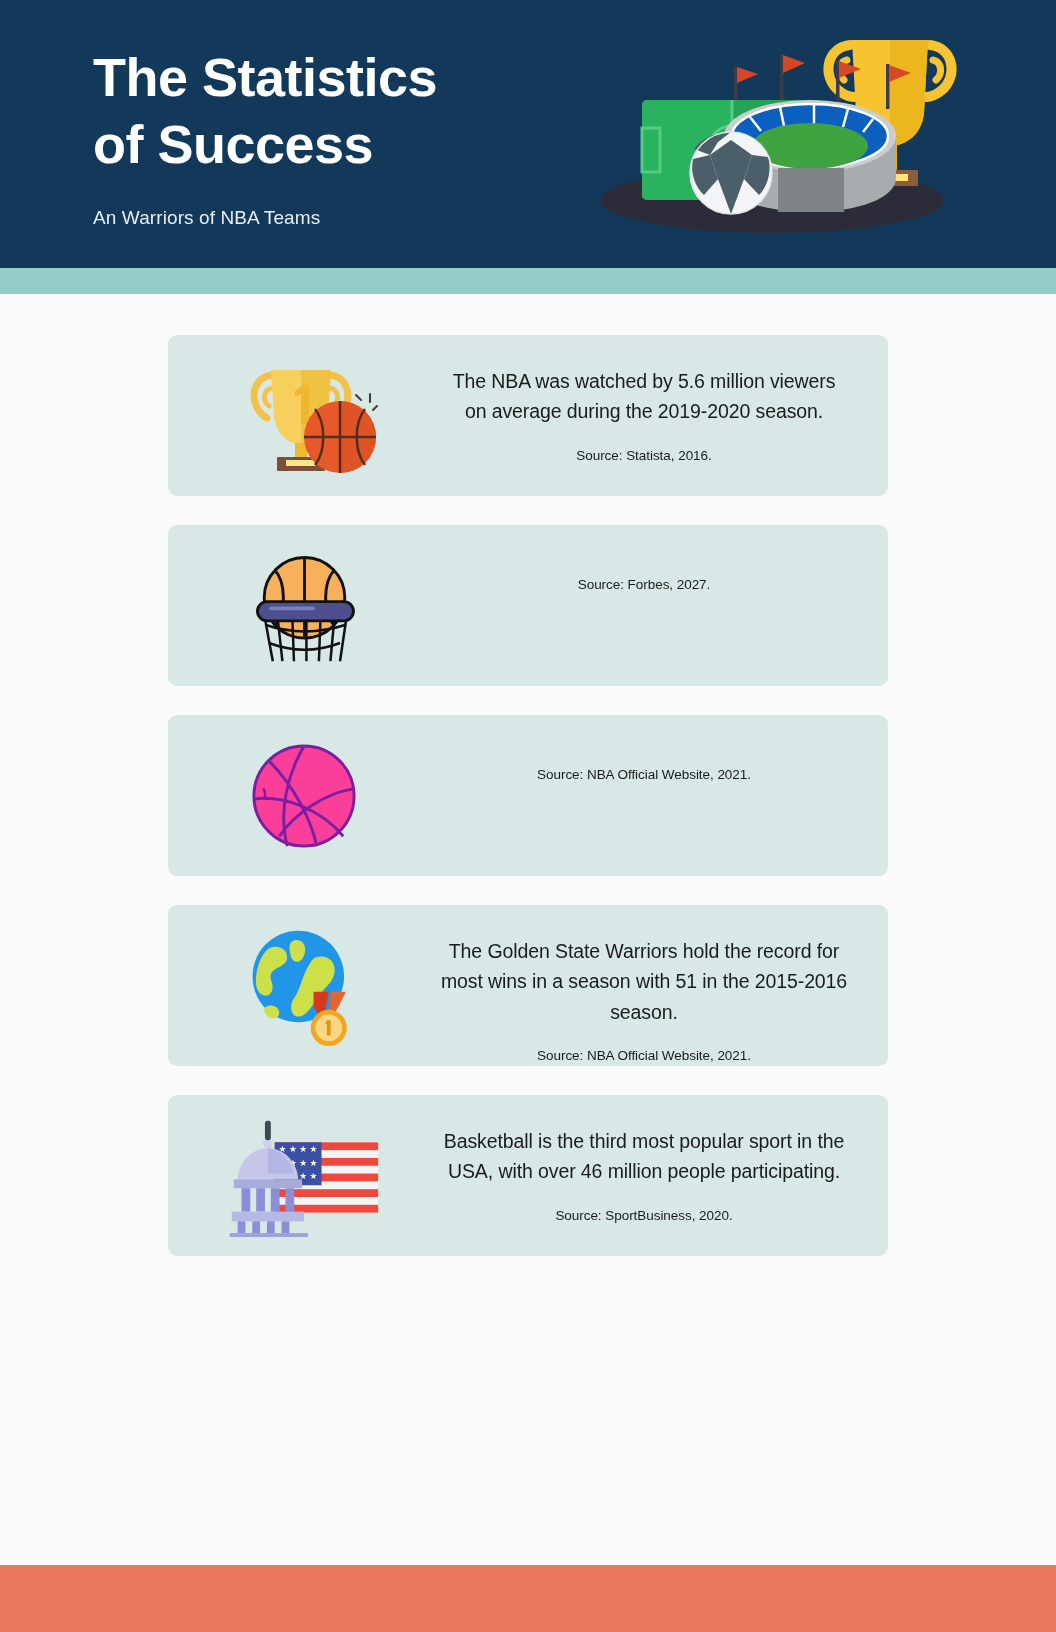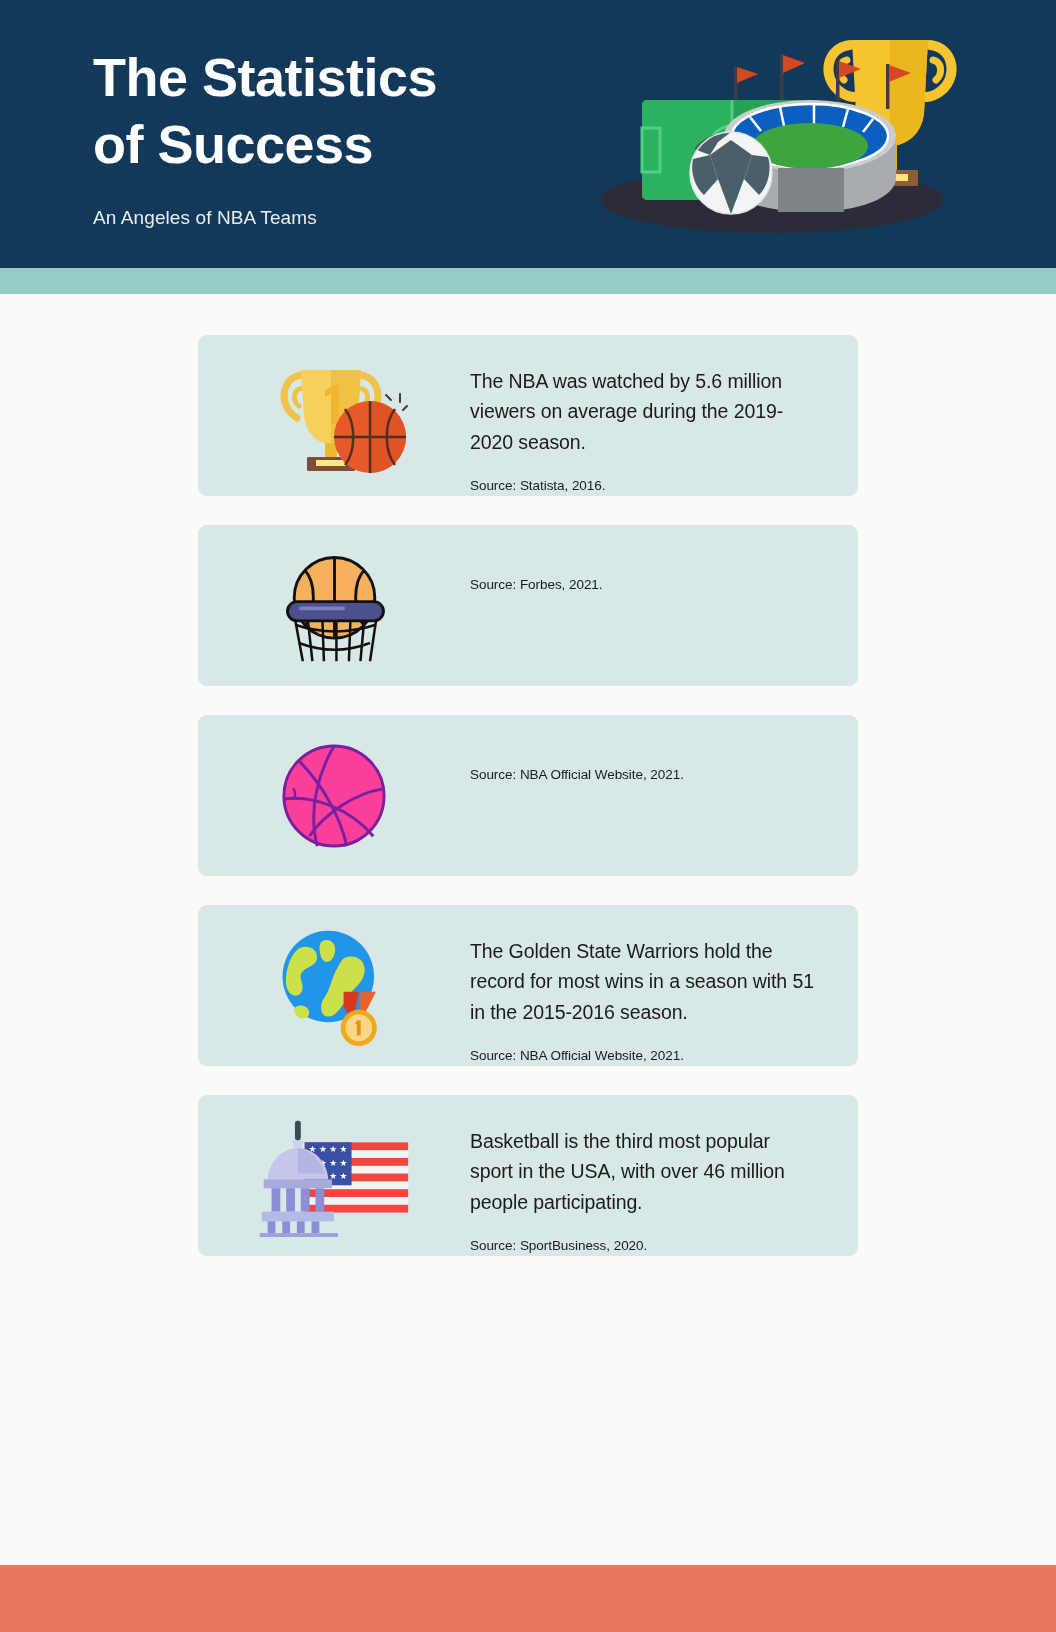--- a/index.html
+++ b/index.html
@@ -64,28 +64,29 @@
 
   
   .main {
     background: #fafafa;
     padding: 41px 0 0 0;
     width: 1056px;
   }
 
   .card {
     position: relative;
-    width: 660px;
+    width: 720px;
     margin: 0 auto 29px auto;
     background: #d7e8e6;
     border-radius: 9px;
     min-height: 161px;
     display: flex;
     align-items: flex-start;
     padding: 0;
+    text-align: center;
   }
 
   .card-icon {
     width: 272px;
     min-height: 161px;
     display: flex;
     align-items: center;
     justify-content: center;
     flex-shrink: 0;
   }
@@ -122,21 +123,21 @@
   svg { display: block; overflow: visible; }
 </style>
 </head>
 <body>
 
 <div class="header">
 
   <div class="header-text">
     <div class="title">The Statistics
 of Success</div>
-    <div class="subtitle">An Angeles of NBA Teams</div>
+    <div class="subtitle">An Warriors of NBA Teams</div>
   </div>
 
   <div class="header-art">
     <svg viewBox="0 0 360 215" width="360" height="215">
 
       <ellipse cx="172" cy="182" rx="172" ry="33" fill="#2b2b3a"></ellipse>
 
       <g>
 
         <path d="M250 27 C226 30 222 58 238 72 C246 79 254 80 258 78" fill="none" stroke="#f5c430" stroke-width="10" stroke-linecap="round"></path>
@@ -274,21 +275,21 @@
           <path d="M110 66 L102 120"></path>
           <path d="M24 82 Q65 96 108 82"></path>
           <path d="M28 101 Q65 115 102 101"></path>
         </g>
 
         <rect x="16" y="58" width="100" height="20" rx="10" fill="#4d4f8f" stroke="#111111" stroke-width="3"></rect>
         <rect x="28" y="63" width="48" height="4" rx="2" fill="#7d80bf"></rect>
       </svg>
     </div>
     <div class="card-body">
-      <div class="card-source">Source: Forbes, 2021.</div>
+      <div class="card-source">Source: Forbes, 2027.</div>
     </div>
   </div>
 
   <div class="card">
     <div class="card-icon">
       <svg viewBox="0 0 110 110" width="108" height="108">
         <circle cx="55" cy="55" r="51" fill="#fa3f9a" stroke="#7b1fa2" stroke-width="3"></circle>
         <g stroke="#7b1fa2" stroke-width="3" fill="none">
           <path d="M55 4 C40 30 28 68 38 106"></path>
           <path d="M4 58 C34 54 72 68 95 96"></path>

